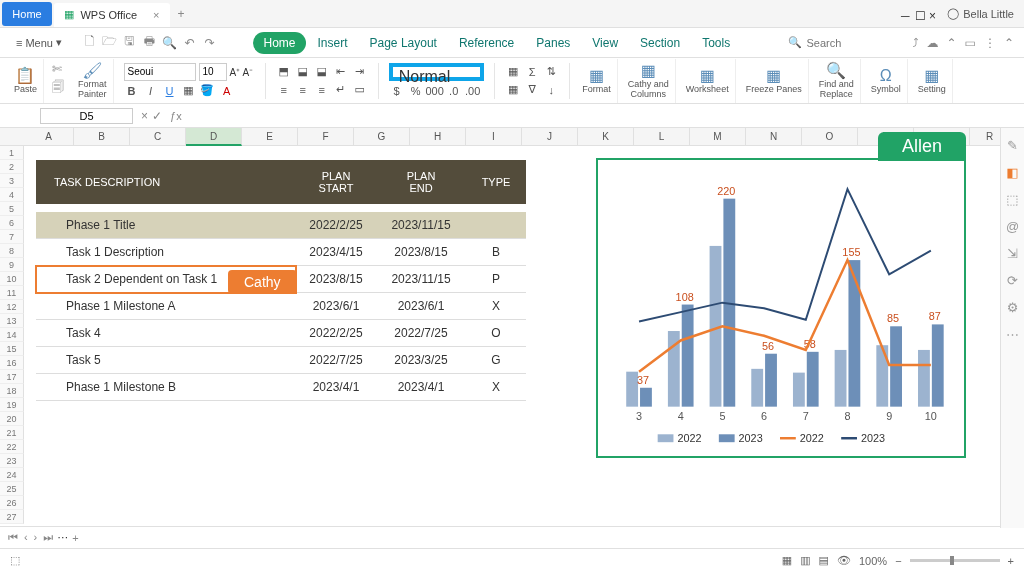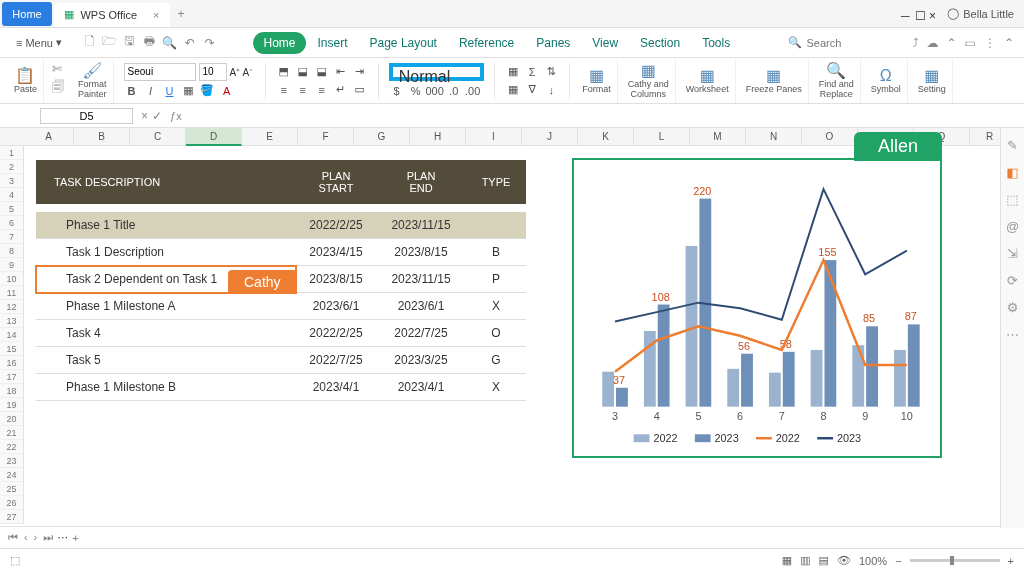--- a/index.html
+++ b/index.html
@@ -70,21 +70,21 @@
 .ttable td:first-child { text-align: left; padding-left: 30px; }
 .ttable tr.phase td { background: #d6d2b9; font-weight: 500; }
 .ttable tr.phase td:first-child { }
 .ttable tr.sel td:first-child { outline: 2px solid #ed7d31; outline-offset: -1px; }
 .ttable tr.spacer td { border: none; height: 8px; padding: 0; }
 
 
 .badge-cathy { position: absolute; background: #ed7d31; color: #fff; font-size: 14px; padding: 4px 16px; border-radius: 4px; }
 
 
-.chart-wrap { position: absolute; left: 572px; top: 30px; width: 370px; height: 300px; border: 2px solid #21a366; background: #fff; }
+.chart-wrap { position: absolute; left: 596px; top: 30px; width: 370px; height: 300px; border: 2px solid #21a366; background: #fff; }
 .badge-allen { position: absolute; right: -2px; top: -28px; background: #21a366; color: #fff; font-size: 18px; padding: 4px 24px; border-radius: 6px 6px 0 0; }
 .chart-svg { width: 100%; height: 100%; }
 
 
 .sheettabs { height: 22px; display: flex; align-items: center; border-top: 1px solid #e0e0e0; padding: 0 8px; gap: 4px; font-size: 11px; }
 .sheettabs .nav { color: #888; display: flex; gap: 6px; }
 .sheettabs .stab { padding: 2px 12px; color: #555; }
 .sheettabs .stab.active { color: #21a366; border-bottom: 2px solid #21a366; }
 .sheettabs .plus { color: #888; }
 

